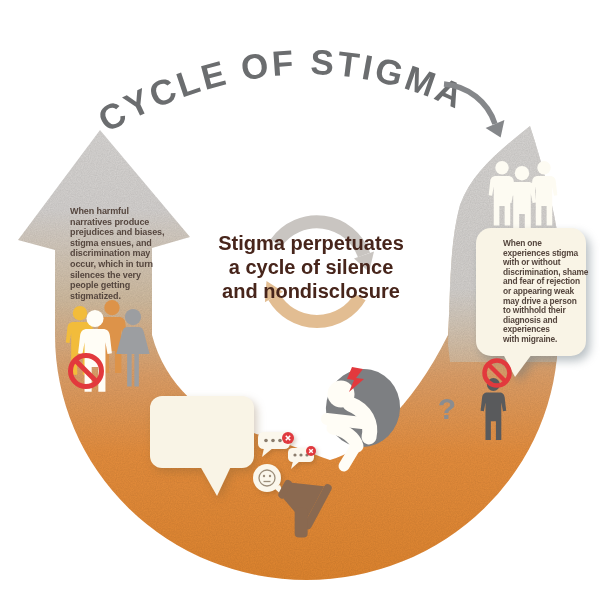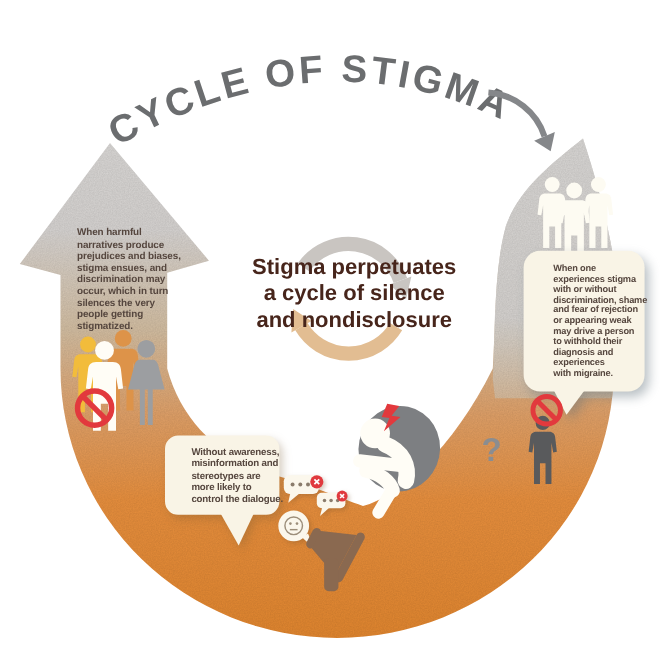--- a/index.html
+++ b/index.html
@@ -1,21 +1,21 @@
 <!DOCTYPE html>
 <html><head>
 <meta charset="utf-8">
 <style>
   html,body{margin:0;padding:0;background:#ffffff;}
   .stage{position:relative;width:600px;height:600px;background:#ffffff;overflow:hidden;
          font-family:"Liberation Sans",sans-serif;}
   .stage svg{position:absolute;left:0;top:0;}
   .txt{position:absolute;white-space:pre-line;color:#55463e;font-weight:600;padding-left:15px;}
   .left-text{left:55px;top:206px;width:108px;font-size:9px;line-height:10.6px;letter-spacing:-0.1px;}
-  .center-text{left:197px;top:231px;width:220px;text-align:center;font-size:20px;line-height:24px;
+  .center-text{left:186px;top:231px;width:220px;text-align:center;font-size:20px;line-height:24px;
                font-weight:800;color:#47251b;}
   .right-bubble-text{left:488px;top:239px;width:96px;font-size:8.4px;line-height:9.6px;letter-spacing:-0.15px;}
   .left-bubble-text{left:159px;top:406px;width:92px;font-size:8.8px;line-height:10.4px;letter-spacing:-0.15px;}
   .result-text{left:322px;top:419px;width:140px;text-align:center;font-size:9.3px;line-height:9.9px;
                letter-spacing:-0.1px;color:#5a4a42;}
   .shadow-r{filter:drop-shadow(4px 5px 5px rgba(100,115,125,.45));}
   .shadow-l{filter:drop-shadow(3px 4px 4px rgba(120,90,50,.3));}
   .shadow-s{filter:drop-shadow(2px 2px 2px rgba(120,80,40,.3));}
 </style>
 </head>
@@ -187,20 +187,15 @@
 with or without
 discrimination, shame
 and fear of rejection
 or appearing weak
 may drive a person
 to withhold their
 diagnosis and
 experiences
 with migraine.</div>
 
-<div class="txt left-bubble-text">Without awareness,
-misinformation and
-stereotypes are
-more likely to
-control the dialogue.</div>
 
 
 </div>
 
 </body></html>

